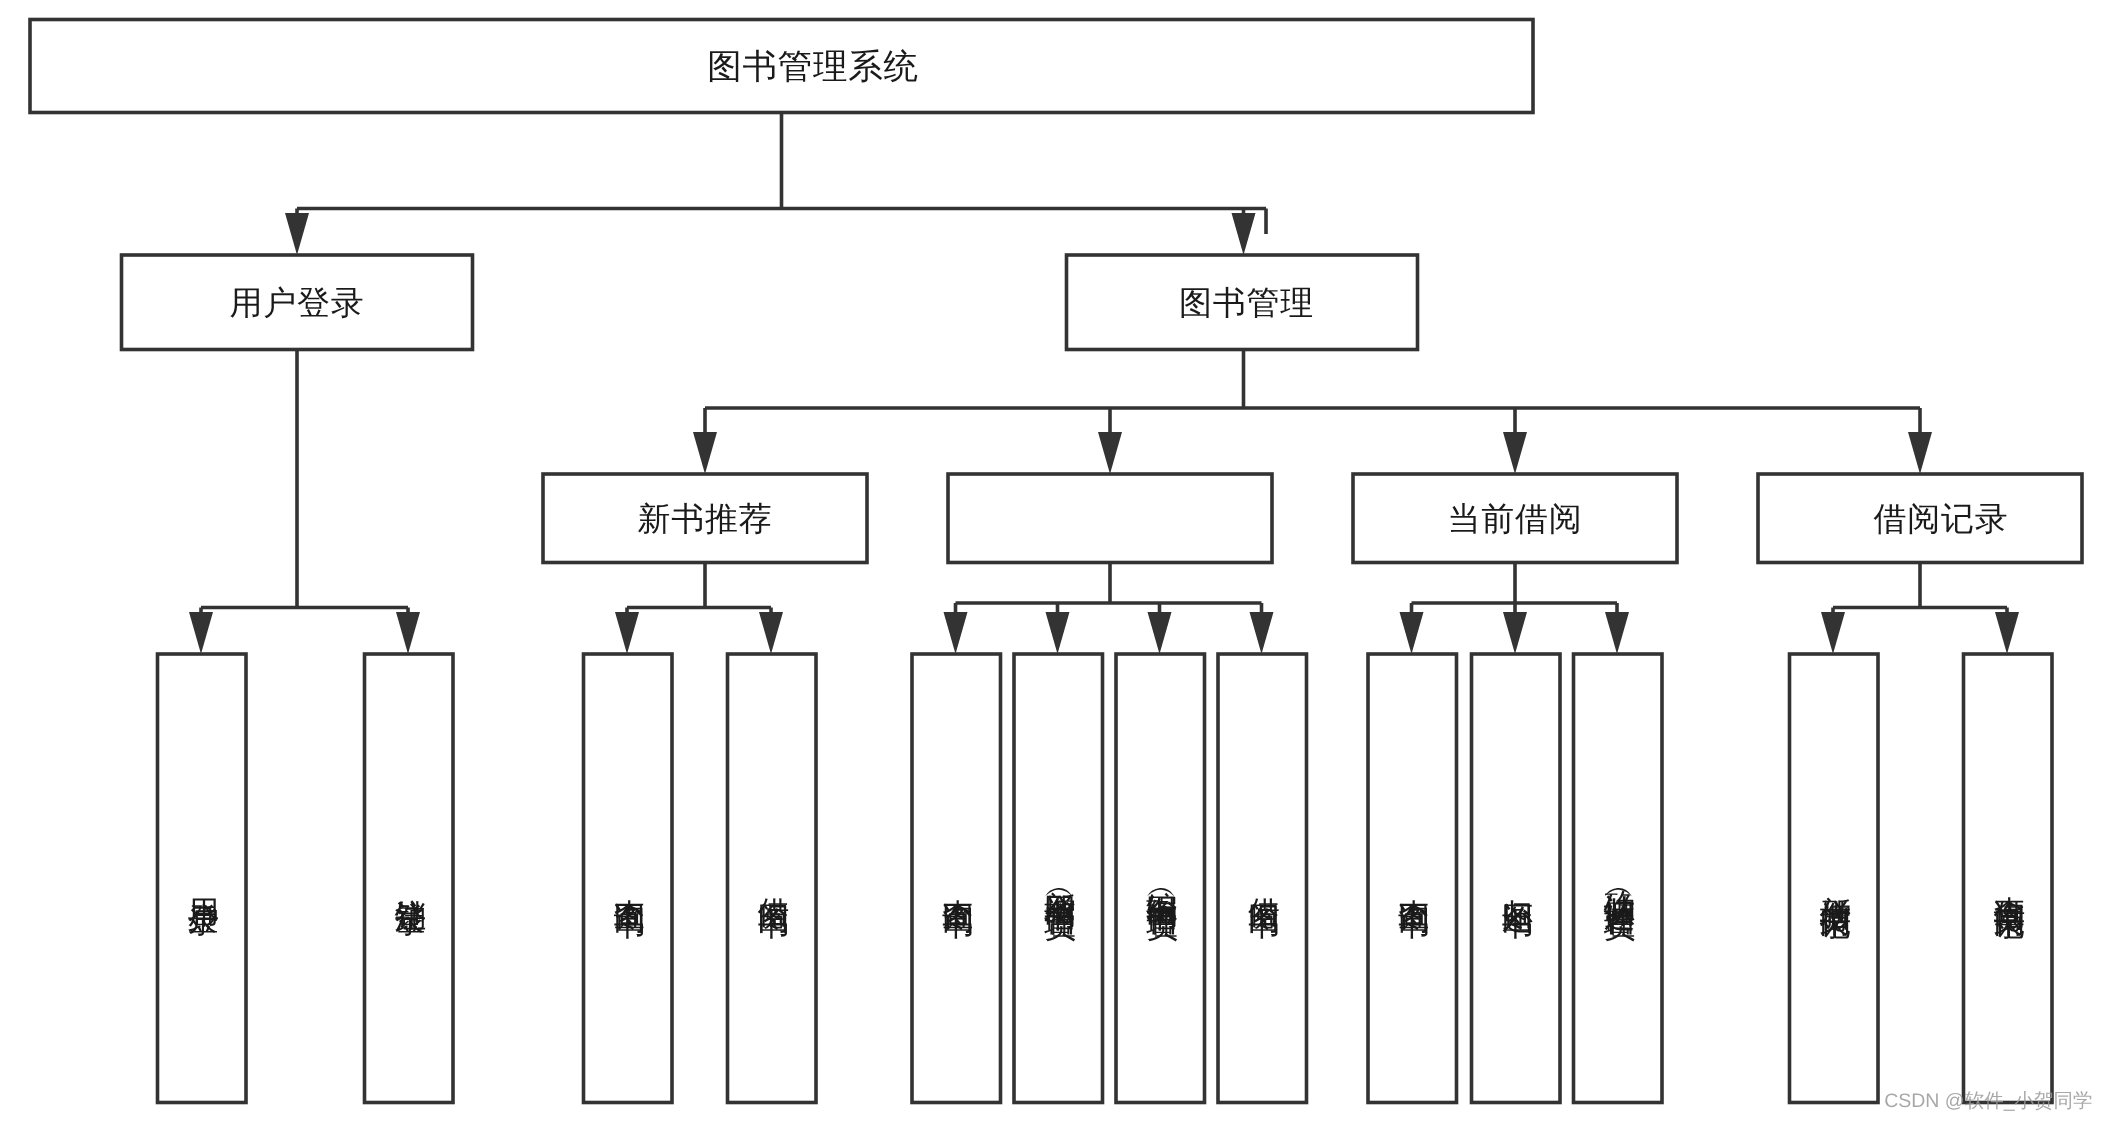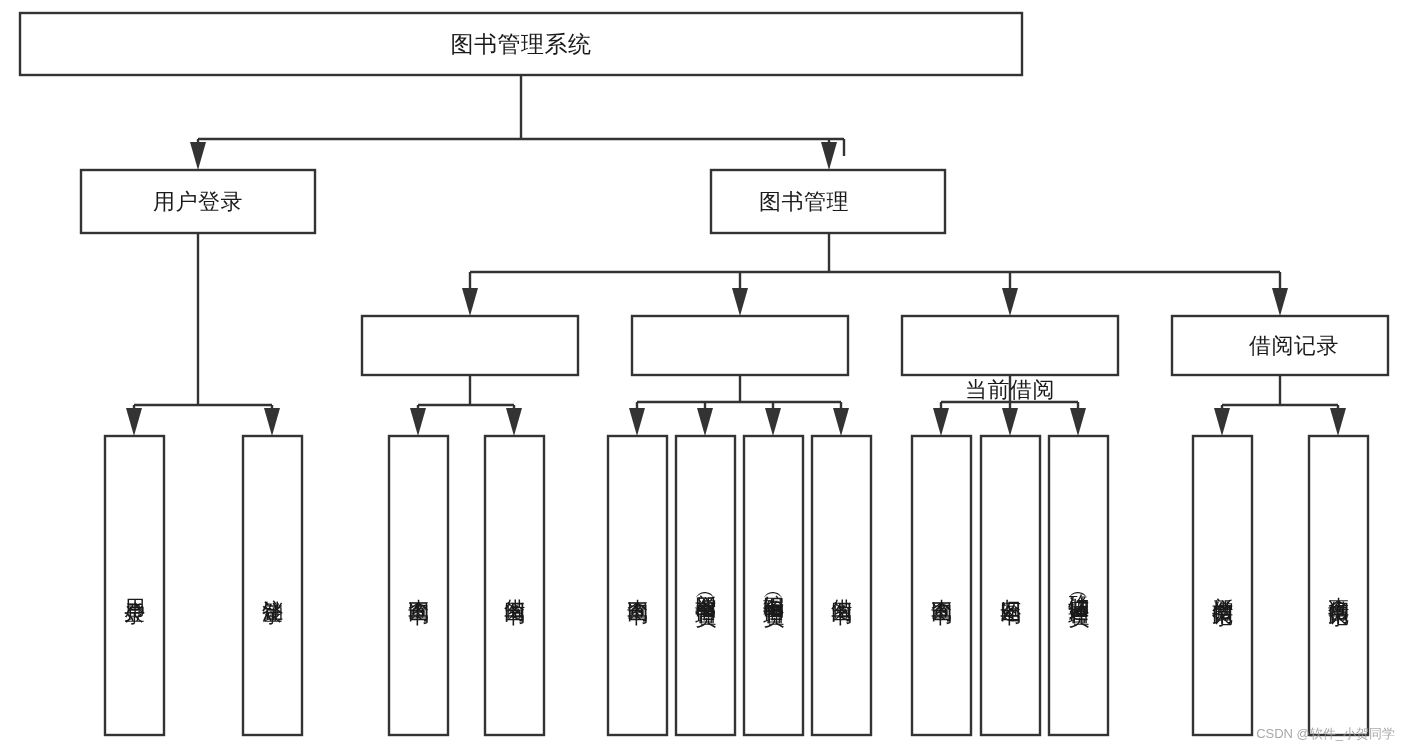--- a/index.html
+++ b/index.html
@@ -50,20 +50,21 @@
     justify-content: center;
     color: #1a1a1a;
     font-size: 22px;
     font-family: "Liberation Sans", "DejaVu Sans", sans-serif;
     letter-spacing: 0.5px;
     white-space: nowrap;
     pointer-events: none;
   }
   .node-label-h.title {
     font-size: 23px;
+    padding-left: 21px;
   }
   
   .node-label-v {
     position: absolute;
     display: flex;
     align-items: center;
     justify-content: center;
     color: #1a1a1a;
     font-size: 21px;
     line-height: 1.06;
@@ -192,23 +193,24 @@
     <rect class="node-rect" x="981" y="436" width="59" height="299"></rect>
     <rect class="node-rect" x="1049" y="436" width="59" height="299"></rect>
 
     <rect class="node-rect" x="1193" y="436" width="59" height="299"></rect>
     <rect class="node-rect" x="1309" y="436" width="59" height="299"></rect>
   </svg>
 
   <div class="node-label-h title" style="left:20px; top:13px; width:1002px; height:62px;">图书管理系统</div>
 
   <div class="node-label-h" style="left:81px; top:170px; width:234px; height:63px;">用户登录</div>
-  <div class="node-label-h" style="left:687px; top:170px; width:234px; height:63px;">图书管理</div>
-
-  <div class="node-label-h" style="left:902px; top:316px; width:216px; height:59px;margin-top:44px;">当前借阅</div>
+  <div class="node-label-h" style="left:714px; top:170px; width:234px; height:63px;">图书管理</div>
+
+  <div class="node-label-h" style="left:362px; top:316px; width:216px; height:59px;">新书推荐</div>
+  <div class="node-label-h" style="left:902px; top:316px; width:216px; height:59px;">当前借阅</div>
   <div class="node-label-h" style="left:1172px; top:316px; width:244px; height:59px;">借阅记录</div>
 
   <div class="node-label-v" style="left:105px; top:436px; width:59px; height:299px;">用户登录</div>
   <div class="node-label-v" style="left:243px; top:436px; width:59px; height:299px;">注销登录</div>
 
   <div class="node-label-v" style="left:389px; top:436px; width:59px; height:299px;">查询图书</div>
   <div class="node-label-v" style="left:485px; top:436px; width:59px; height:299px;">借阅图书</div>
 
   <div class="node-label-v" style="left:608px; top:436px; width:59px; height:299px;">查询图书</div>
   <div class="node-label-v" style="left:676px; top:436px; width:59px; height:299px;">新增图书（管理员）</div>

